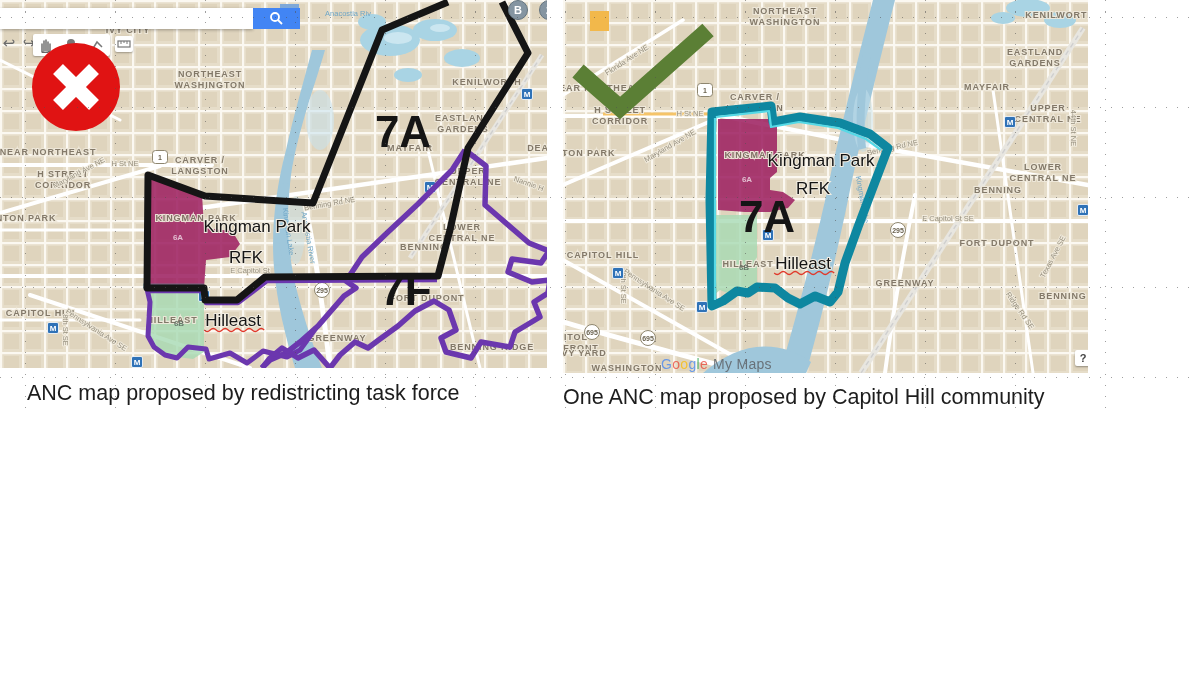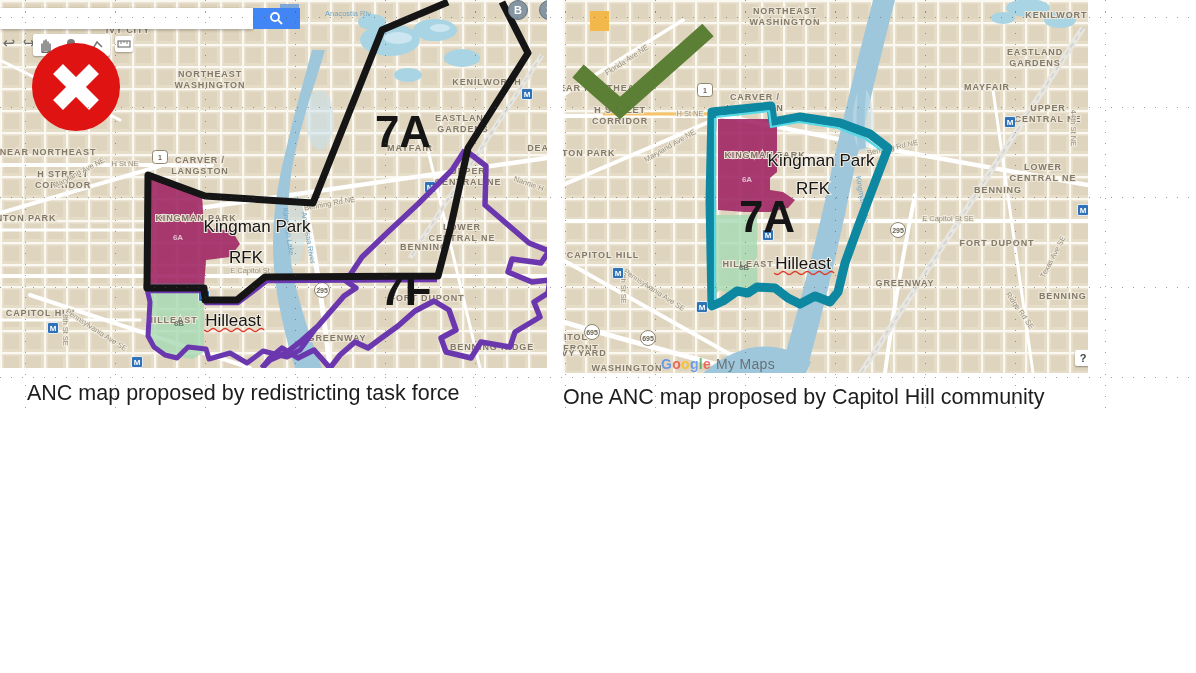--- a/index.html
+++ b/index.html
@@ -28,21 +28,21 @@
   #searchbtn{position:absolute;left:253px;top:8px;width:47px;height:21px;background:#4285F4;cursor:pointer;}
   #toolbar{position:absolute;left:0;top:33px;width:140px;height:26px;}
   .tb-arrow{position:absolute;top:1px;font-size:15px;color:#6b6b6b;width:18px;text-align:center;}
   #tb-box{position:absolute;left:33px;top:1px;width:77px;height:22px;background:#fff;border-radius:2px;
           box-shadow:0 1px 2px rgba(0,0,0,.3);display:flex;align-items:center;justify-content:space-around;}
   #tb-ruler{position:absolute;left:115px;top:3px;width:18px;height:16px;background:#fff;border-radius:2px;
           box-shadow:0 1px 2px rgba(0,0,0,.3);display:flex;align-items:center;justify-content:center;}
   .xmark,.checkmark{position:absolute;pointer-events:none;}
   
   #watermark{position:absolute;left:98px;top:356px;font-size:14px;letter-spacing:.3px;}
-  #watermark .brand{font-weight:700;opacity:.75;}
+  #watermark .brand{font-weight:400;opacity:.75;}
   #watermark .prod{color:#5F6368;opacity:.85;margin-left:5px;font-weight:400;}
   #helpbtn{position:absolute;left:512px;top:350px;width:16px;height:16px;background:#fff;border-radius:2px;
            box-shadow:0 1px 2px rgba(0,0,0,.35);font:700 11px "Liberation Sans",sans-serif;color:#444;
            text-align:center;line-height:16px;cursor:pointer;}
   
   .caption{position:absolute;font-size:21.5px;color:#1d1d1d;white-space:nowrap;}
   #cap-left{left:27px;top:381px;}
   #cap-right{left:563px;top:385px;}
   
   #grid{position:absolute;left:0;top:0;width:1196px;height:415px;pointer-events:none;}

